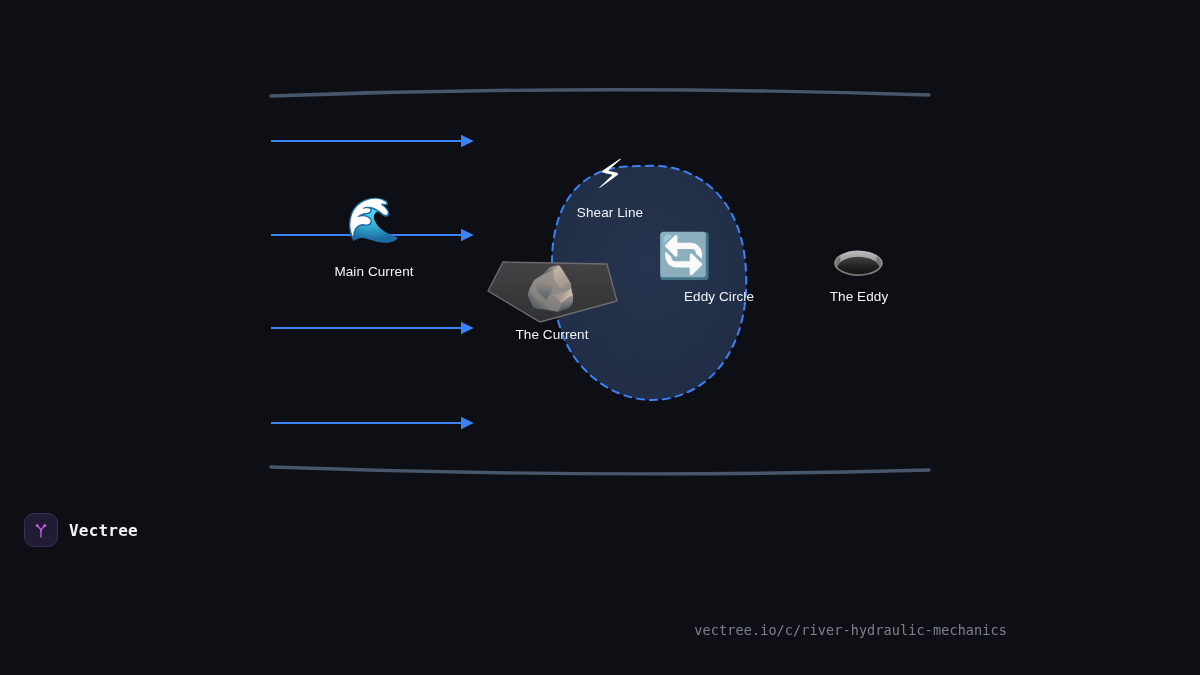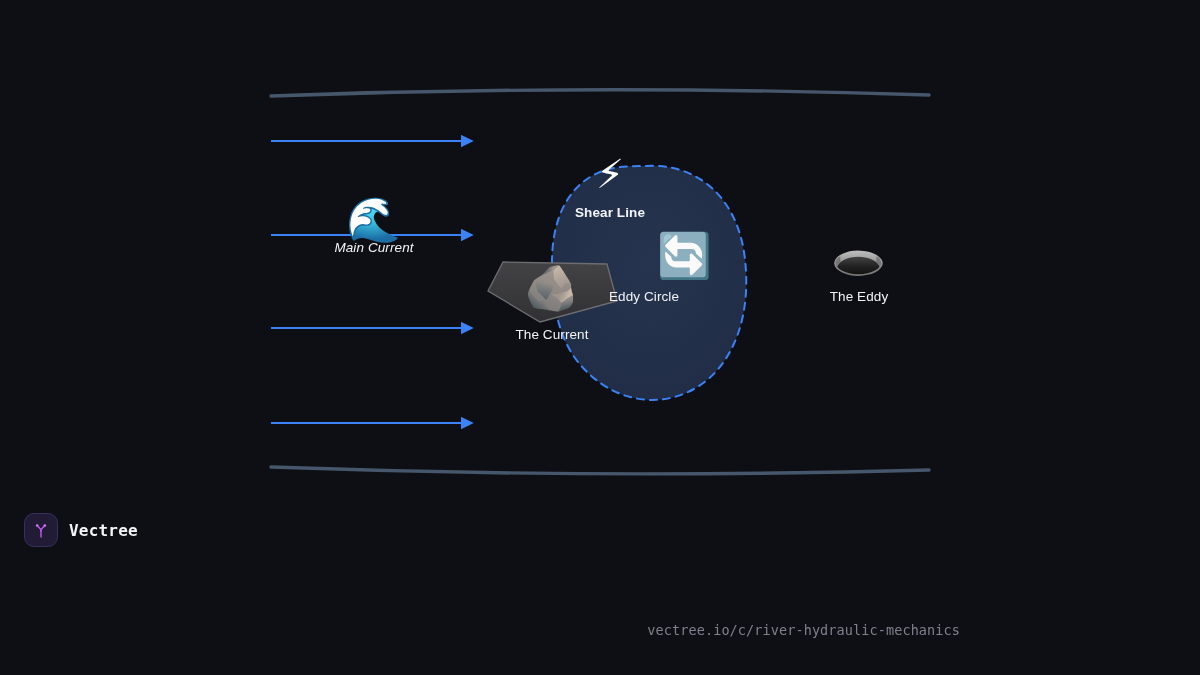--- a/index.html
+++ b/index.html
@@ -57,20 +57,21 @@
   }
   .node-emoji.sm { font-size: 40px; }
 
   
   #footer {
     position: absolute;
     left: 0;
     top: 500px;
     width: 984px;
     height: 175px;
+    padding-left: 47px;
   }
   #brand-row {
     position: absolute;
     left: 24px;
     top: 13px;
     display: flex;
     align-items: center;
     gap: 11px;
   }
   #brand-logo {
@@ -168,30 +169,30 @@
         <path d="M503,262 L607,264 L617,301 L540,322 L488,291 Z" fill="url(#obsFill)" stroke="#6e6e72" stroke-width="1.3"></path>
       </g>
 
       <g>
         <line x1="788" y1="186" x2="930" y2="186" stroke="#2f7de0" stroke-width="3" stroke-linecap="round" filter="url(#blueGlow)"></line>
         <line x1="788" y1="376" x2="930" y2="376" stroke="#2f7de0" stroke-width="3" stroke-linecap="round" filter="url(#blueGlow)"></line>
       </g>
     </svg>
 
     <div class="node-emoji" style="left:374px; top:198px;">🌊</div>
-    <div class="node-label" style="left:374px; top:240px;font-style:italic;">Main Current</div>
+    <div class="node-label" style="left:374px; top:264px;">Main Current</div>
 
     <div class="node-emoji sm" style="left:610px; top:154px;">⚡</div>
-    <div class="node-label" style="left:610px; top:205px;font-weight:bold;">Shear Line</div>
+    <div class="node-label" style="left:610px; top:205px;">Shear Line</div>
 
     <div class="node-emoji" style="left:552px; top:266px;">🪨</div>
     <div class="node-label" style="left:552px; top:327px;">The Current</div>
 
     <div class="node-emoji" style="left:685px; top:234px;">🔄</div>
-    <div class="node-label" style="left:644px; top:289px;">Eddy Circle</div>
+    <div class="node-label" style="left:719px; top:289px;">Eddy Circle</div>
 
     <div class="node-emoji" style="left:859px; top:234px;">🕳️</div>
     <div class="node-label" style="left:859px; top:289px;">The Eddy</div>
 
   </div>
 
   <div id="footer">
 
     <div id="brand-row">
       <div id="brand-logo">

